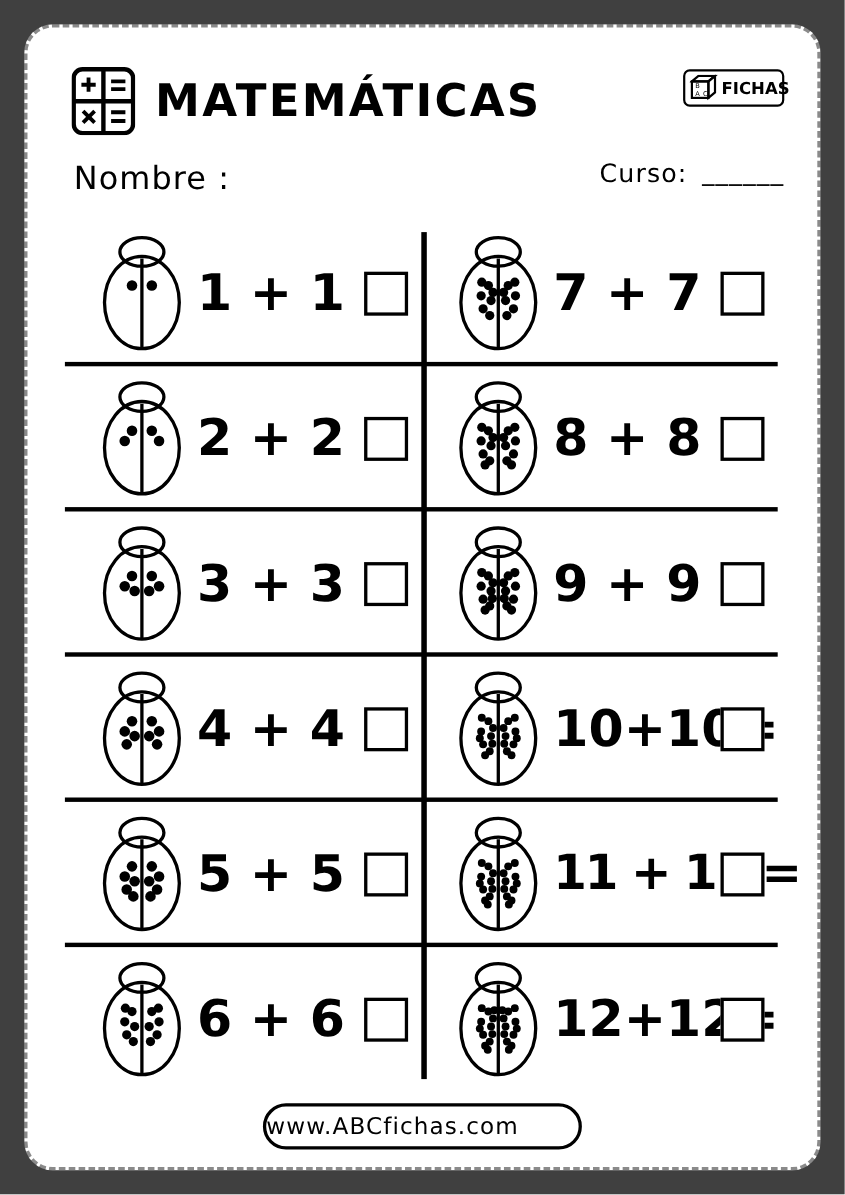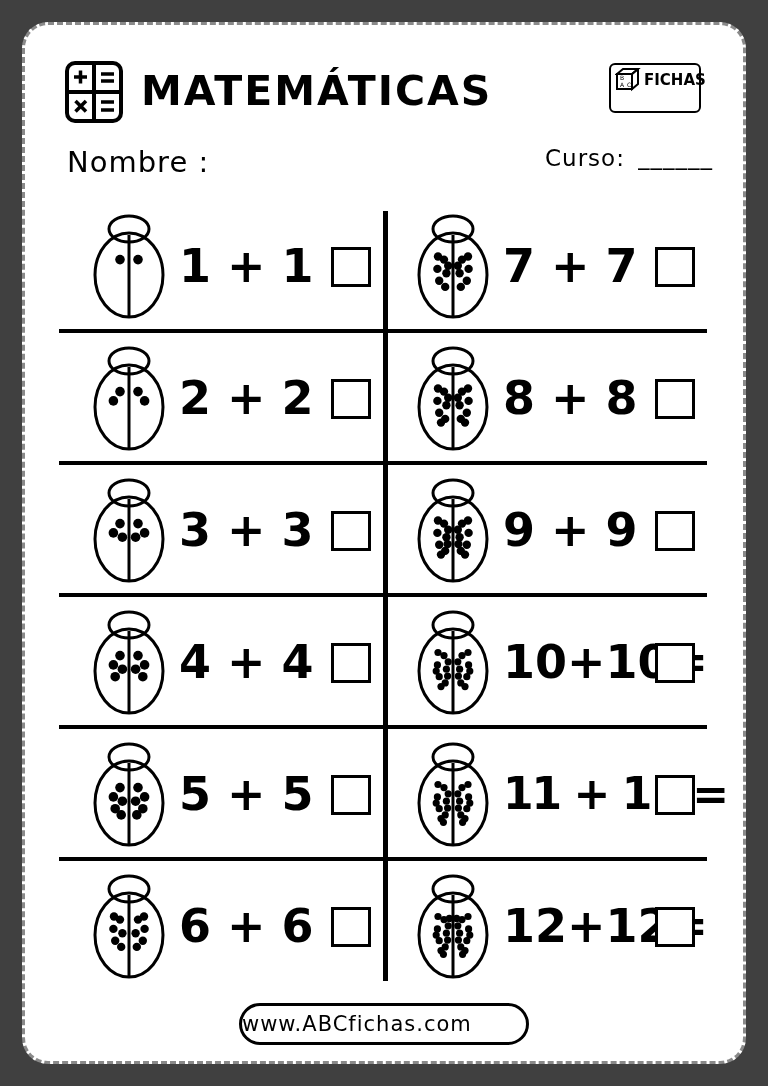--- a/index.html
+++ b/index.html
@@ -63,24 +63,24 @@
     top: 4px;
     font-family: "DejaVu Sans", sans-serif;
     font-size: 41px;
     font-weight: bold;
     letter-spacing: 2px;
     color: #000;
     line-height: 60px;
   }
   .logo {
     position: absolute;
-    right: 12px;
+    right: 0;
     top: 6px;
     width: 92px;
-    height: 50px;
+    height: 34px;
     border: 2px solid #000;
     border-radius: 6px;
     box-sizing: border-box;
     text-align: center;
   }
   .logo .cube {
     position: absolute;
     left: 4px;
     top: 3px;
     width: 26px;

